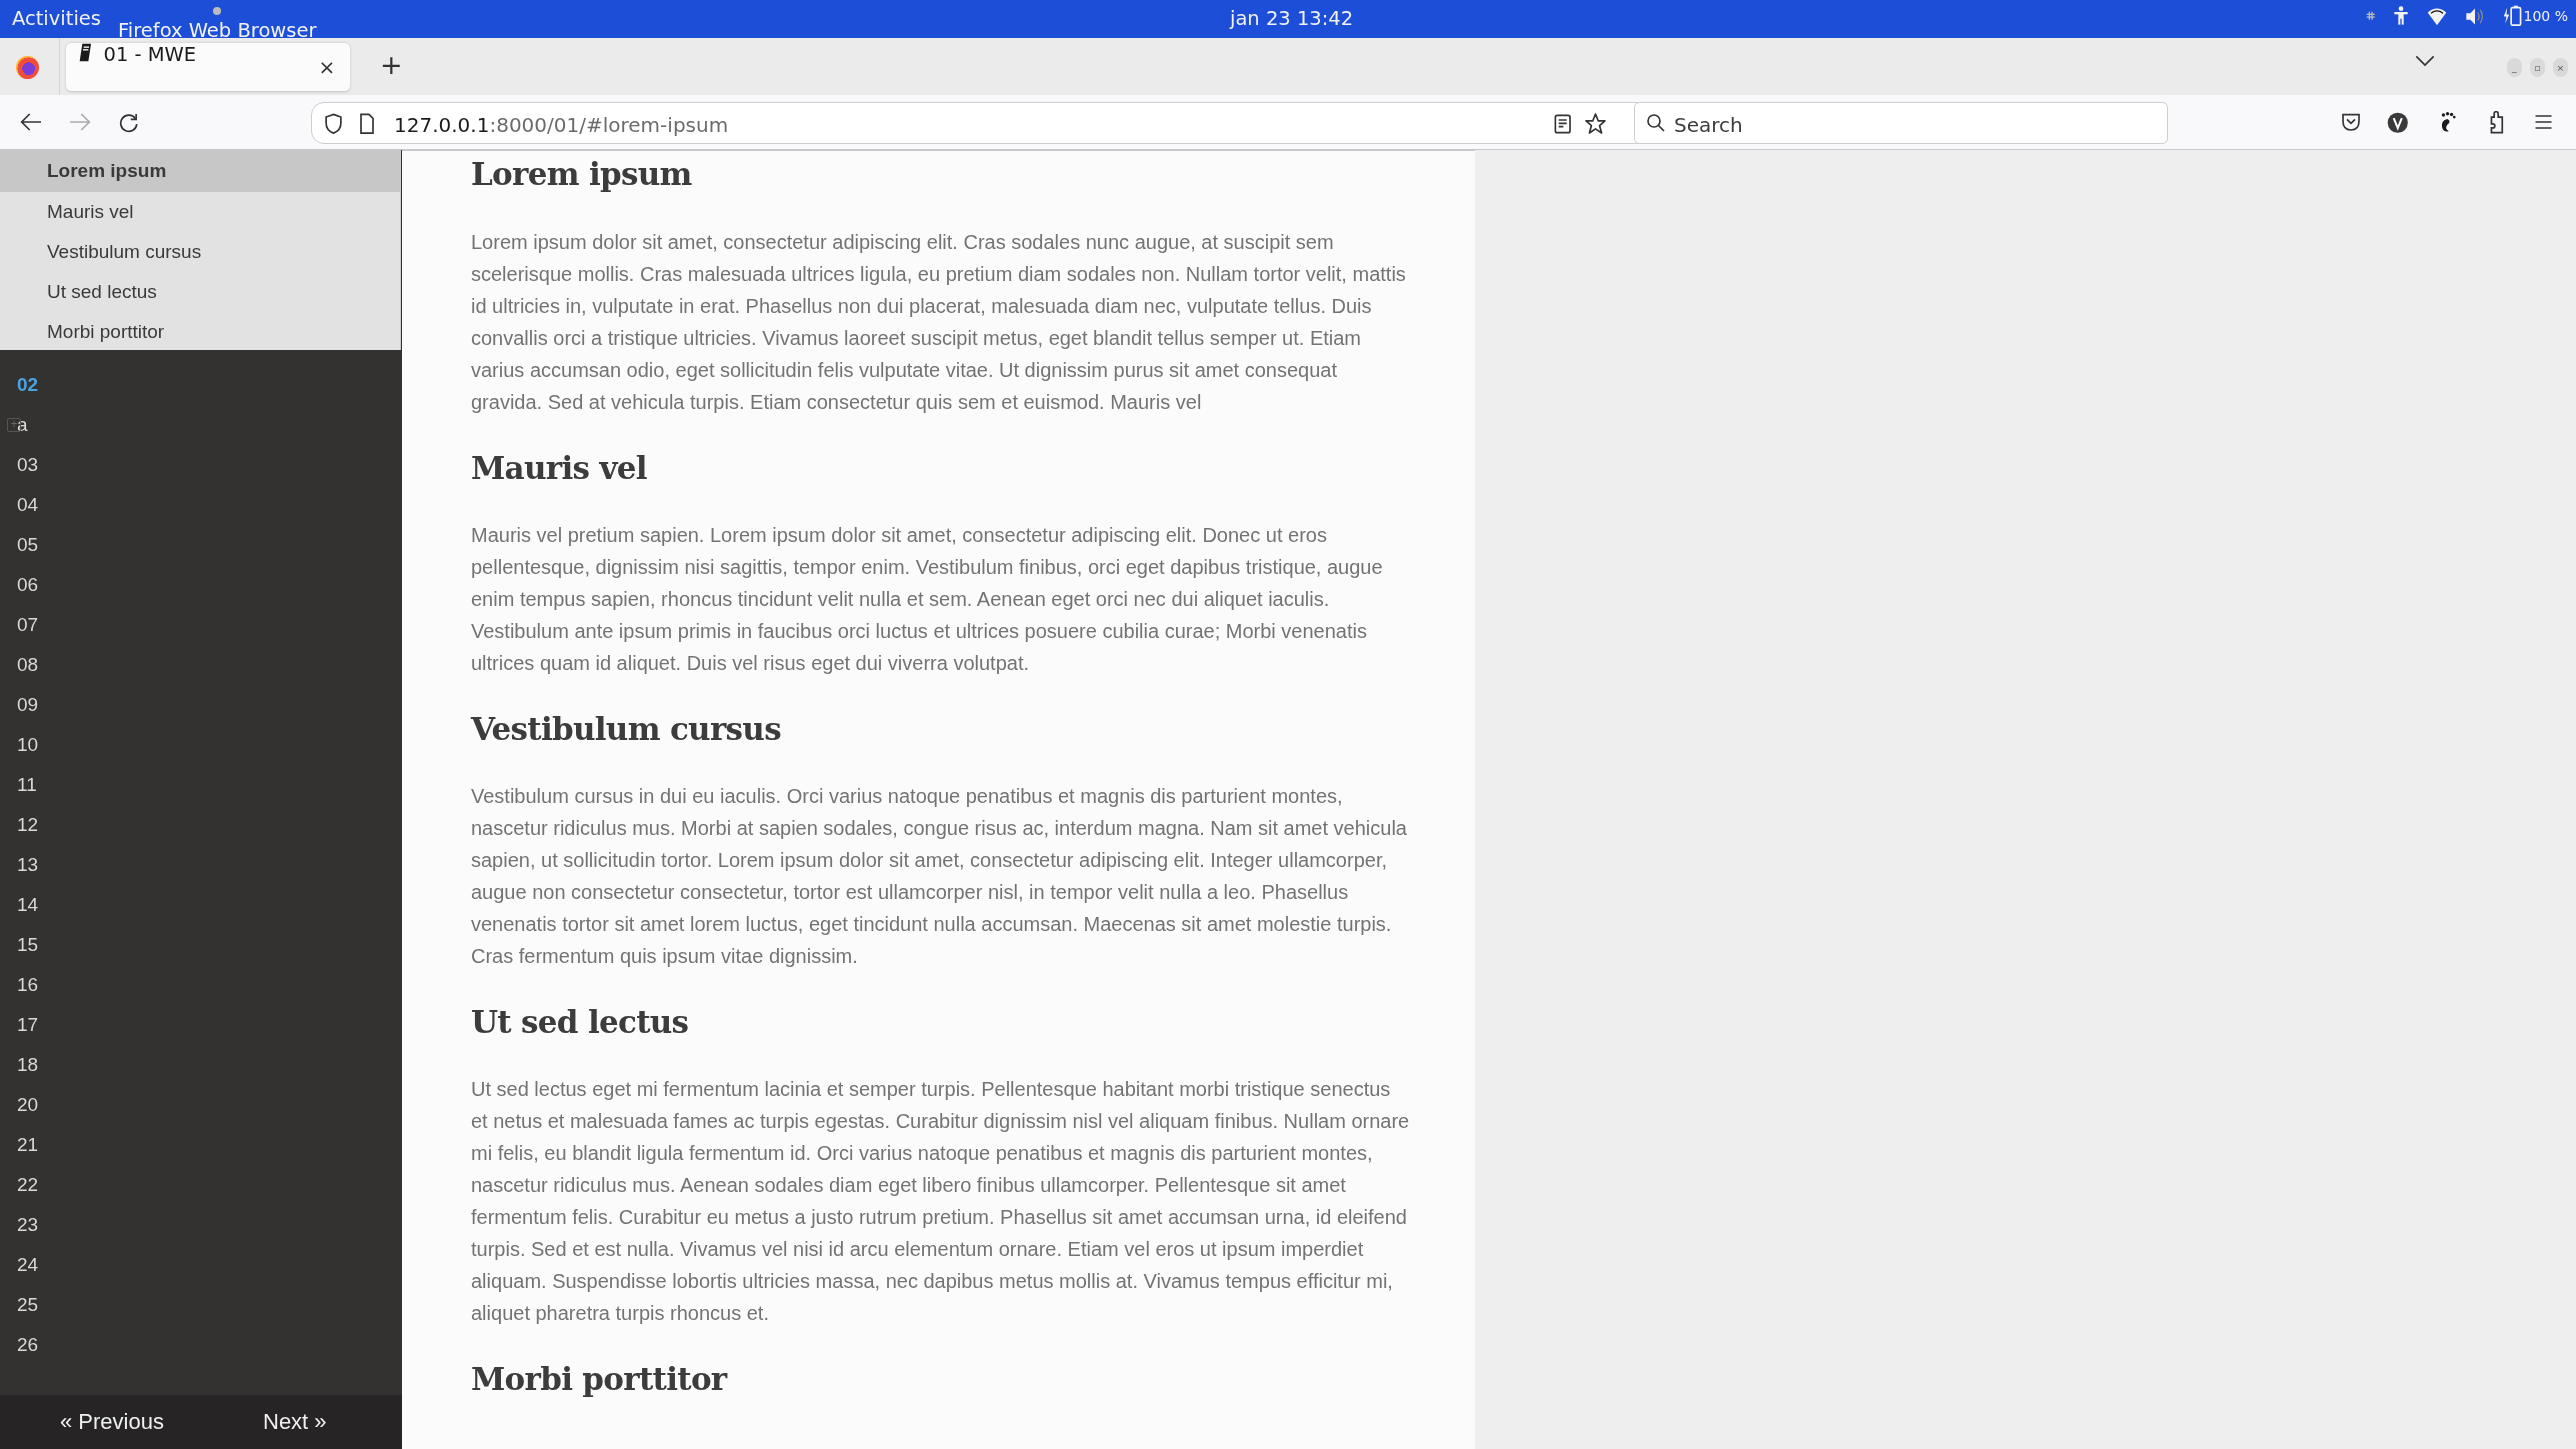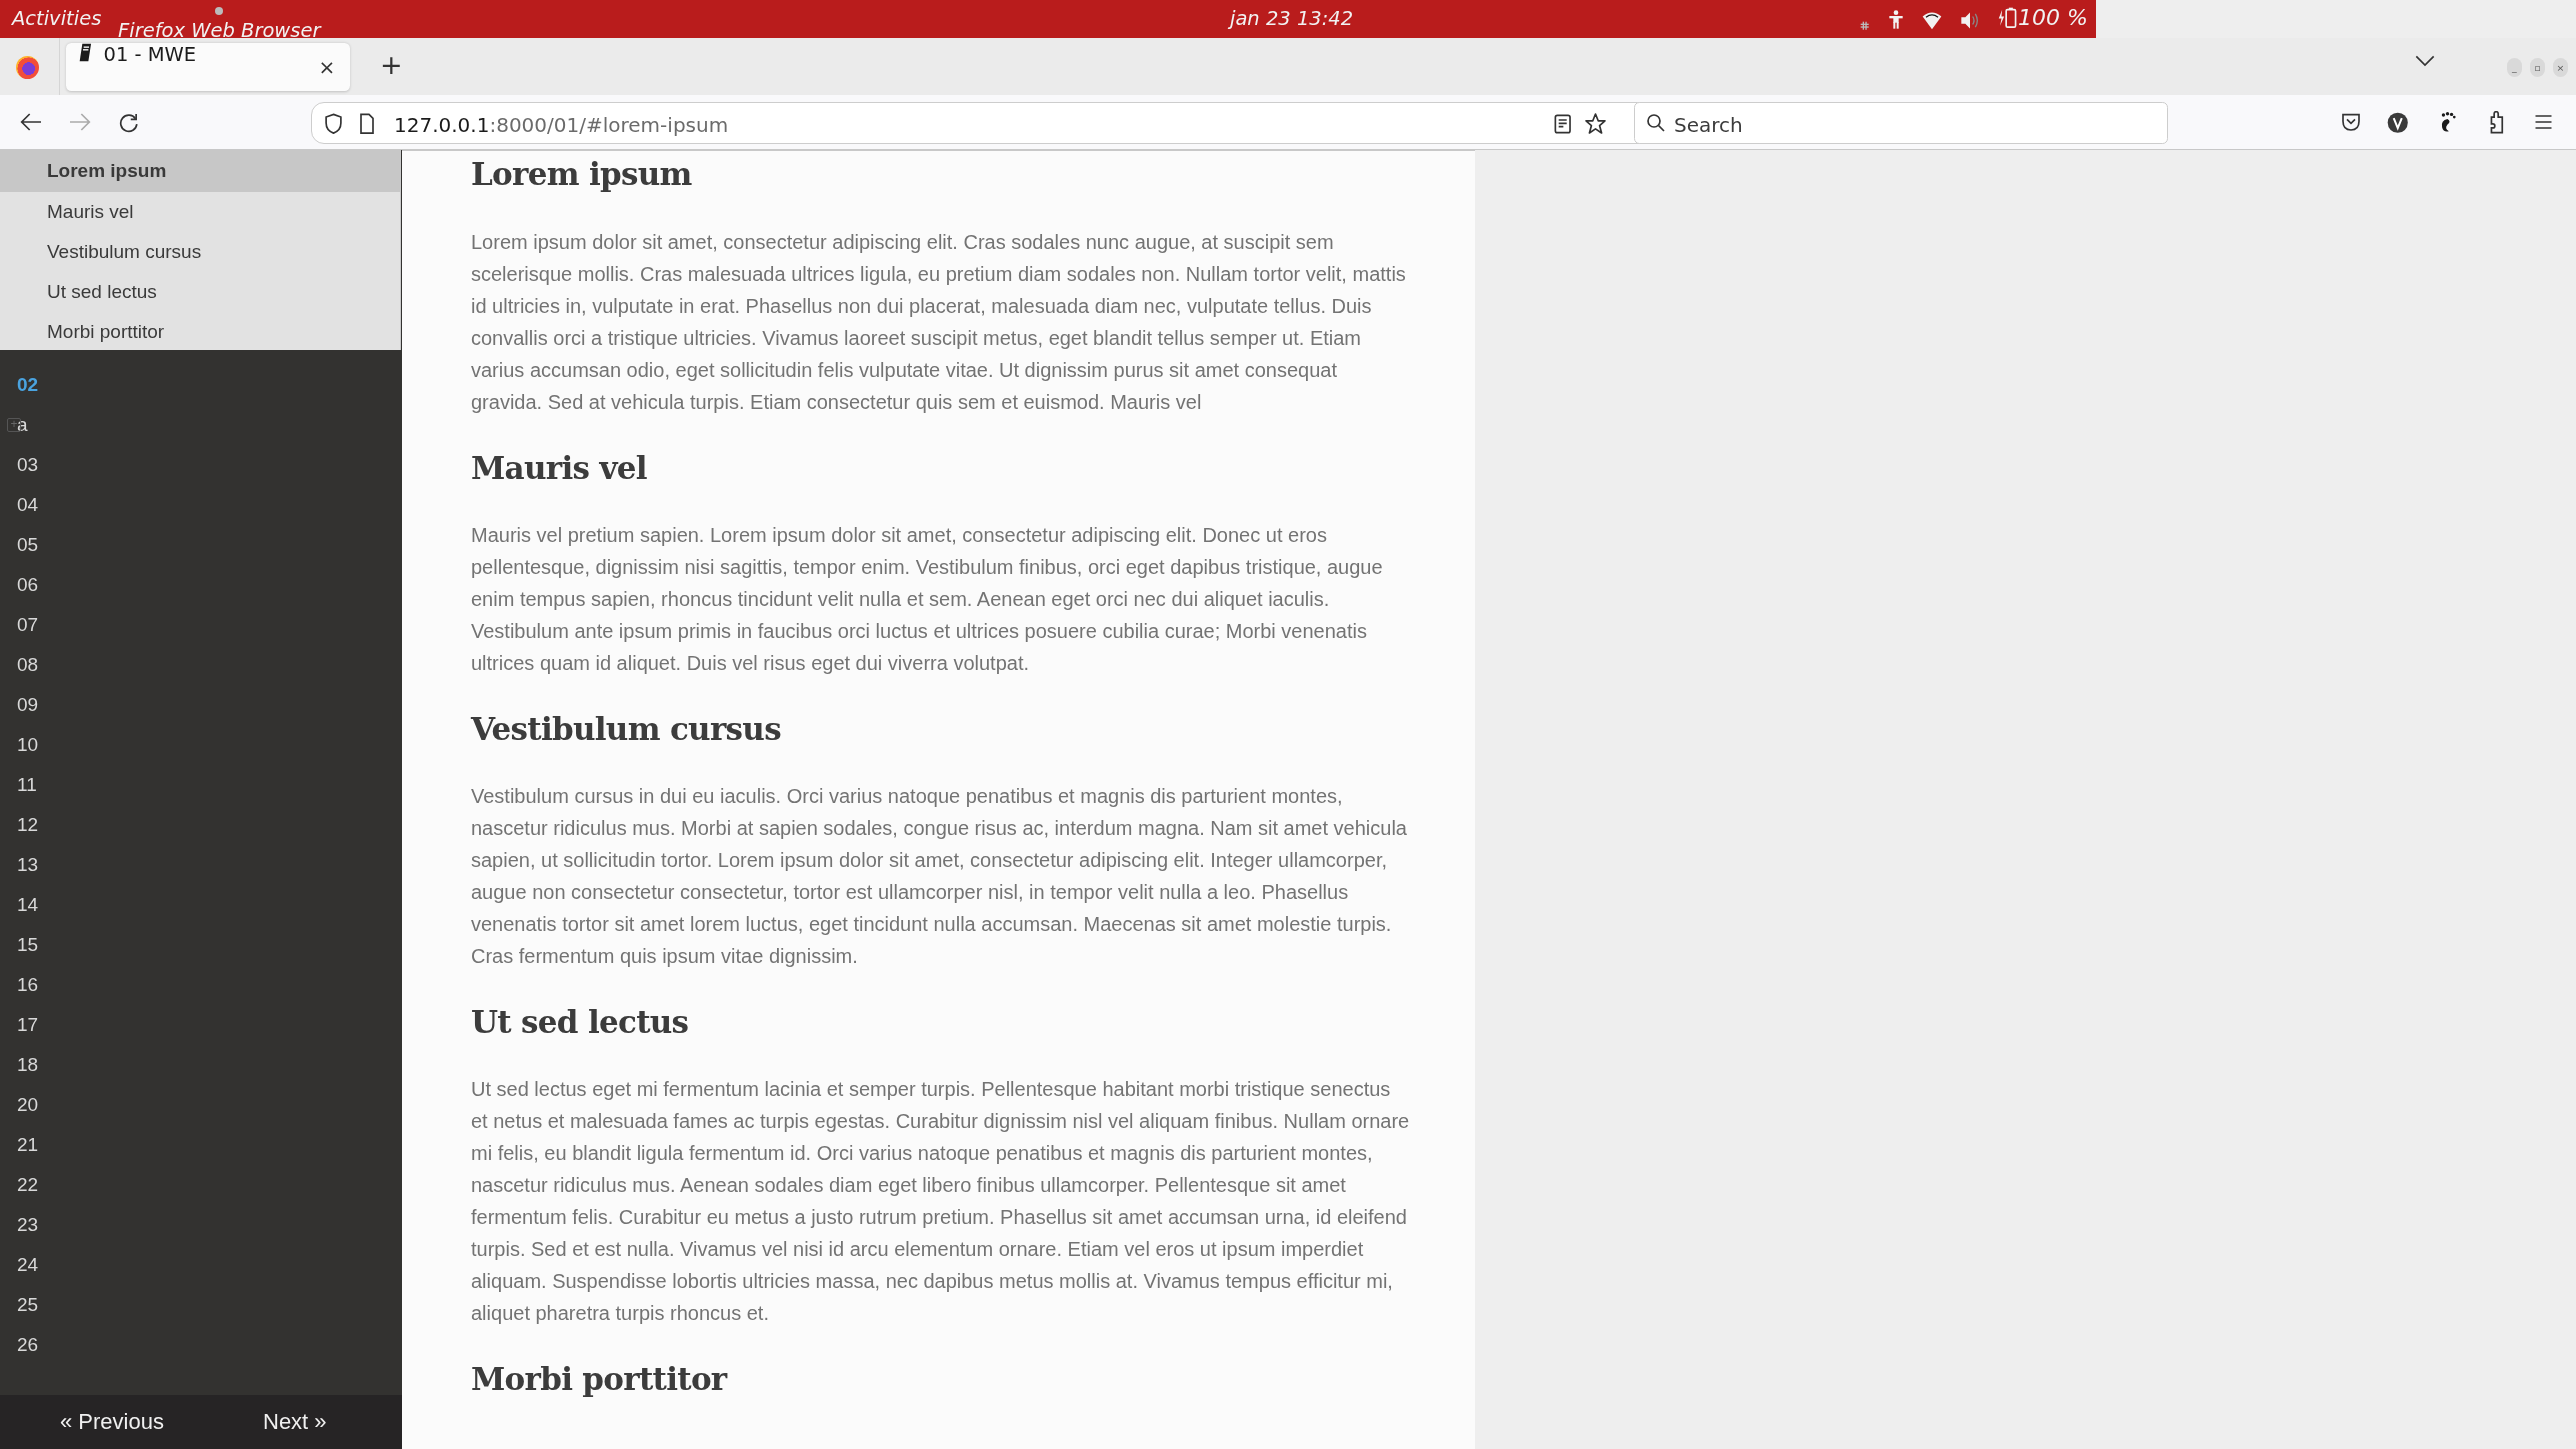--- a/index.html
+++ b/index.html
@@ -1,24 +1,24 @@
 <!DOCTYPE html>
 <html style="font-size:10.7px"><head>
 <meta charset="utf-8">
 <style>
   * { box-sizing: border-box; margin: 0; padding: 0; }
   html, body { width: 2576px; height: 1449px; overflow: hidden; background: #eeeeee; font-family: "DejaVu Sans", sans-serif; }
 
   
-  .topbar { position: absolute; left: 0; top: 0; width: 2096px; height: 38px; background: #b91c1c; color: #f2f2f2; font-size: 19.5px; font-style: italic; }
+  .topbar { position: absolute; left: 0; top: 0; width: 2576px; height: 38px; background: #1d4ed8; color: #f2f2f2; font-size: 19.5px; }
   .topbar .activities { position: absolute; left: 12px; top: 6.7px; }
   .topbar .appname { position: absolute; left: 118px; top: 6.7px; display: flex; align-items: center; gap: 4px; flex-direction: column; }
   .topbar .appname .dot { width: 8px; height: 8px; border-radius: 50%; background: #bbb; display: inline-block; }
   .topbar .clock { position: absolute; left: 1230px; top: 6.7px; }
-  .topbar .tray { position: absolute; right: 8px; top: 5.4px; display: flex; align-items: flex-end; gap: 18px; font-size: 22px; }
+  .topbar .tray { position: absolute; right: 8px; top: 5.4px; display: flex; align-items: center; gap: 18px; font-size: 14px; }
   .tray svg { display: block; }
 
   
   .tabstrip { position: absolute; left: 0; top: 38px; width: 2576px; height: 58px; background: #ebebeb; border-bottom: 0.7px solid #cfcfcf; }
   .ff-logo { position: absolute; left: 16px; top: 18px; width: 23px; height: 23px; border-radius: 50%; background: radial-gradient(circle at 55% 55%, #7a3cd6 0 35%, #f24d3a 36% 62%, #ffb12b 63%); }
   .tab-sep { position: absolute; left: 59px; top: 0; width: 1.3px; height: 58px; background: #d5d5d5; }
   .tab { position: absolute; left: 66px; top: 4.7px; width: 284px; height: 48px; background: #fbfbfb; border-radius: 5.4px; box-shadow: 0 0.7px 2.7px rgba(0,0,0,0.18); display: flex; }
   .tab .tab-icon { margin-left: 13.4px; width: 13.4px; height: 19px; }
   .tab .tab-title { margin-left: 10.7px; font-size: 19.5px; color: #1b1b1b; }
   .tab .tab-close { position: absolute; right: 14.8px; top: 12px; font-size: 20px; color: #333; }

